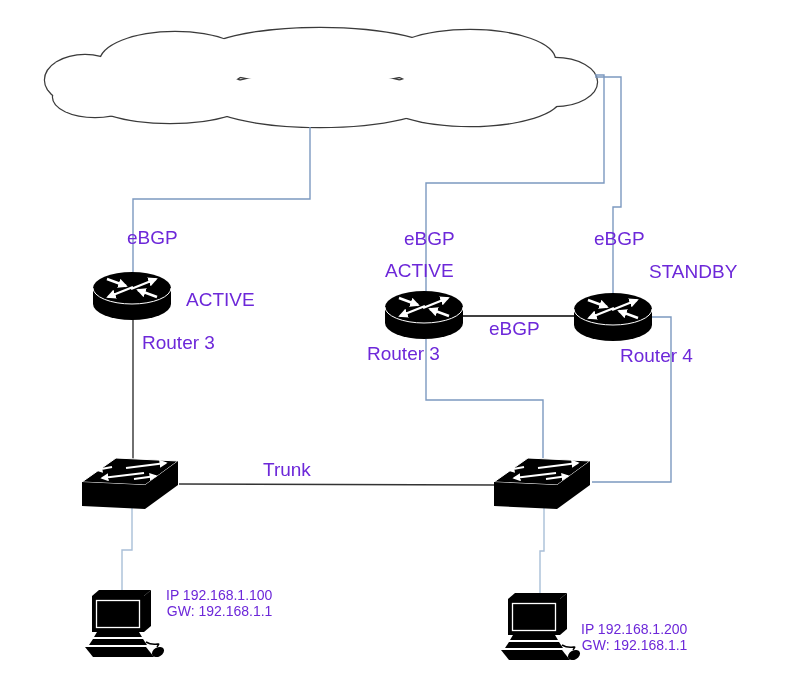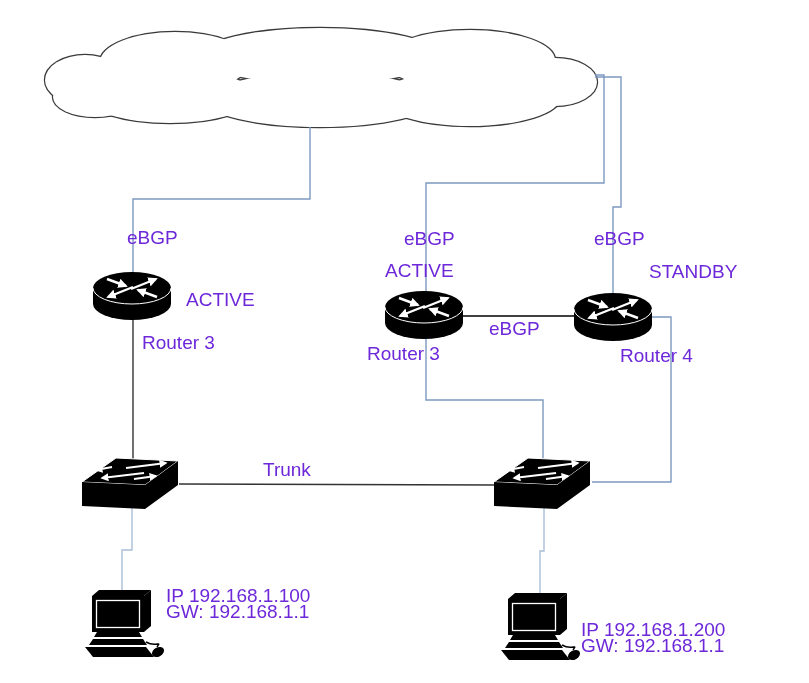--- a/index.html
+++ b/index.html
@@ -2,21 +2,21 @@
 <html style="--link-blue: #7c99c0; --link-blue-light: #a9bfd8; --line-dark: #333333; --ibgp-black: #000000; --shape-black: #000000; --cloud-stroke: #3a3a3a;"><head>
 <meta charset="utf-8">
 <style>
   html,body{margin:0;padding:0;background:#ffffff;}
   #stage{
     position:relative;width:809px;height:683px;background:#fff;overflow:hidden;
     font-family:"Liberation Sans", sans-serif;color:#6d28d9;
   }
   #net-svg{position:absolute;left:0;top:0;width:809px;height:683px;}
   .lbl{position:absolute;line-height:1;font-size:19px;white-space:nowrap;}
-  .host-lbl{position:absolute;font-size:19px;line-height:15.5px;white-space:nowrap;}
+  .host-lbl{position:absolute;font-size:14px;line-height:15.5px;white-space:nowrap;text-align:right;}
   .host-lbl span{display:block;}
 </style>
 </head>
 <body>
 
 <div id="stage">
 
   <svg id="net-svg" viewBox="0 0 809 683">
     <defs>
       <marker id="ah" viewBox="0 0 4 4" markerWidth="4" markerHeight="4" refX="3.2" refY="2" orient="auto">

